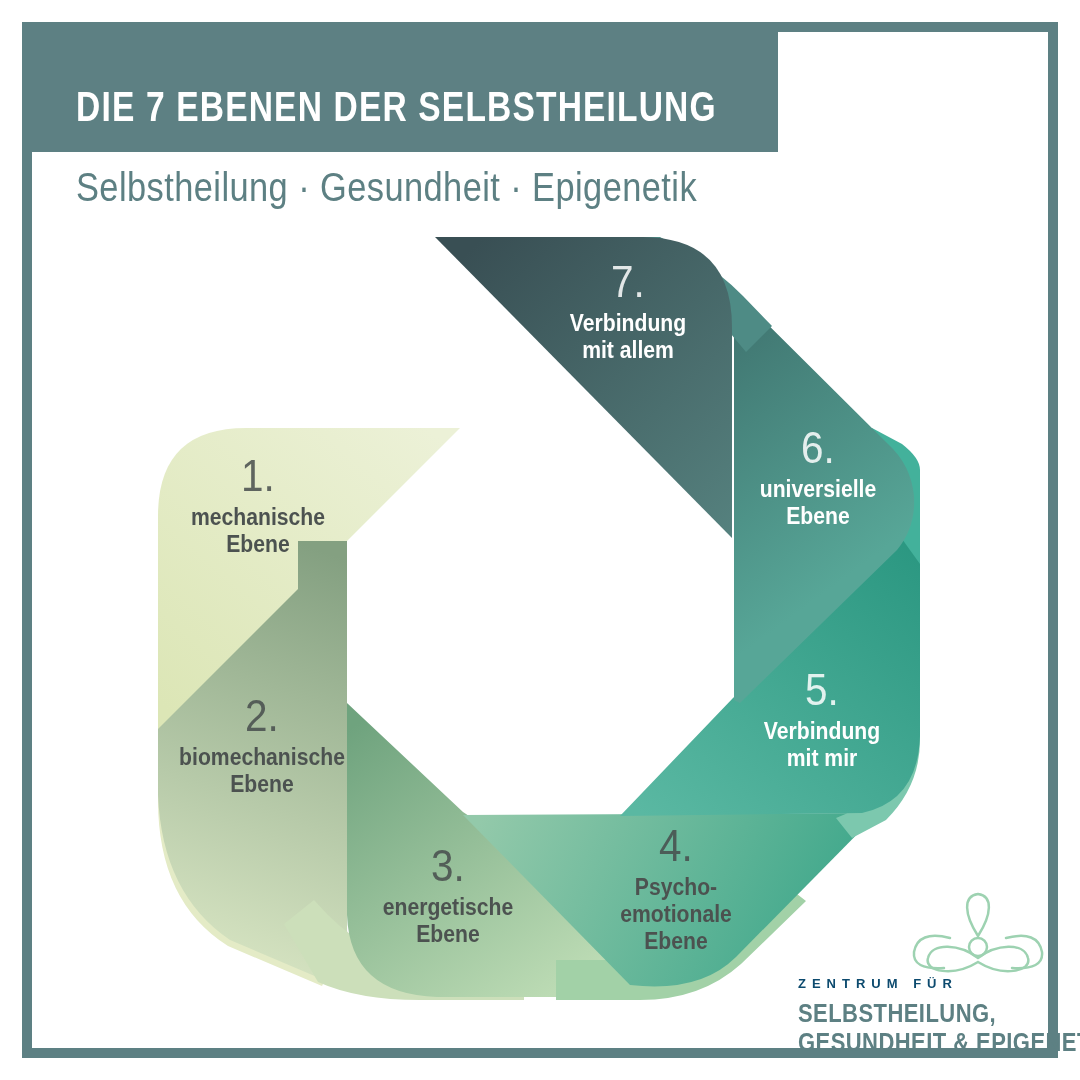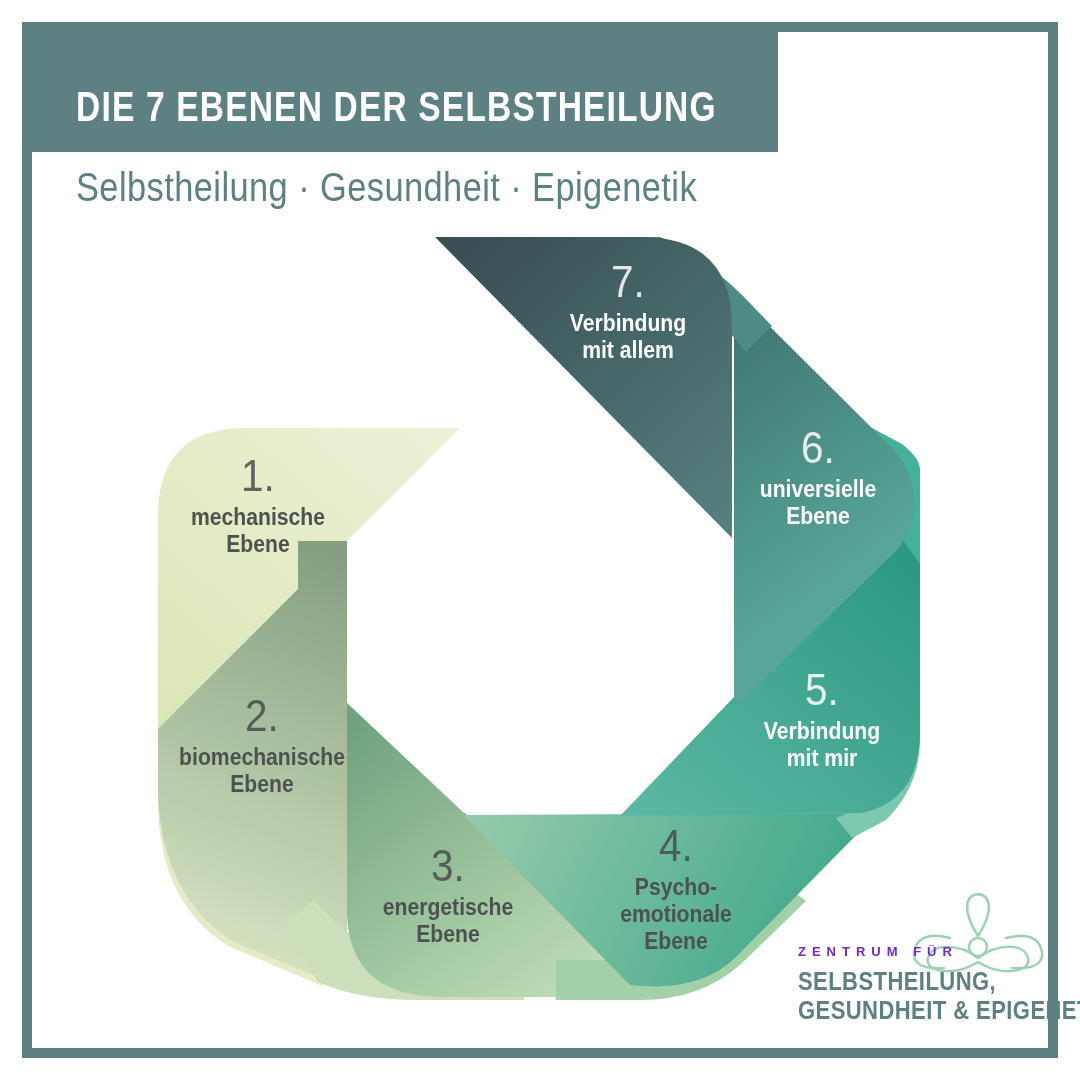--- a/index.html
+++ b/index.html
@@ -135,16 +135,16 @@
     <div class="seg-label t-light" style="left: 498px; top: 258px;">
       <div class="seg-num">7.</div>
       <div class="seg-lines">
         <div>Verbindung</div>
         <div>mit allem</div>
       </div>
     </div>
   </div>
 
 <div class="logo">
-  <div class="logo-eyebrow" style="color: #6d28d9;">ZENTRUM FÜR</div>
+  <div class="logo-eyebrow" style="color: #0c4a6e; margin-top: 32px;">ZENTRUM FÜR</div>
   <div class="logo-line" style="color: rgb(93, 128, 131);">SELBSTHEILUNG,</div>
   <div class="logo-line" style="color: rgb(93, 128, 131);">GESUNDHEIT &amp; EPIGENETIK</div>
 </div>
 
 </body></html>

